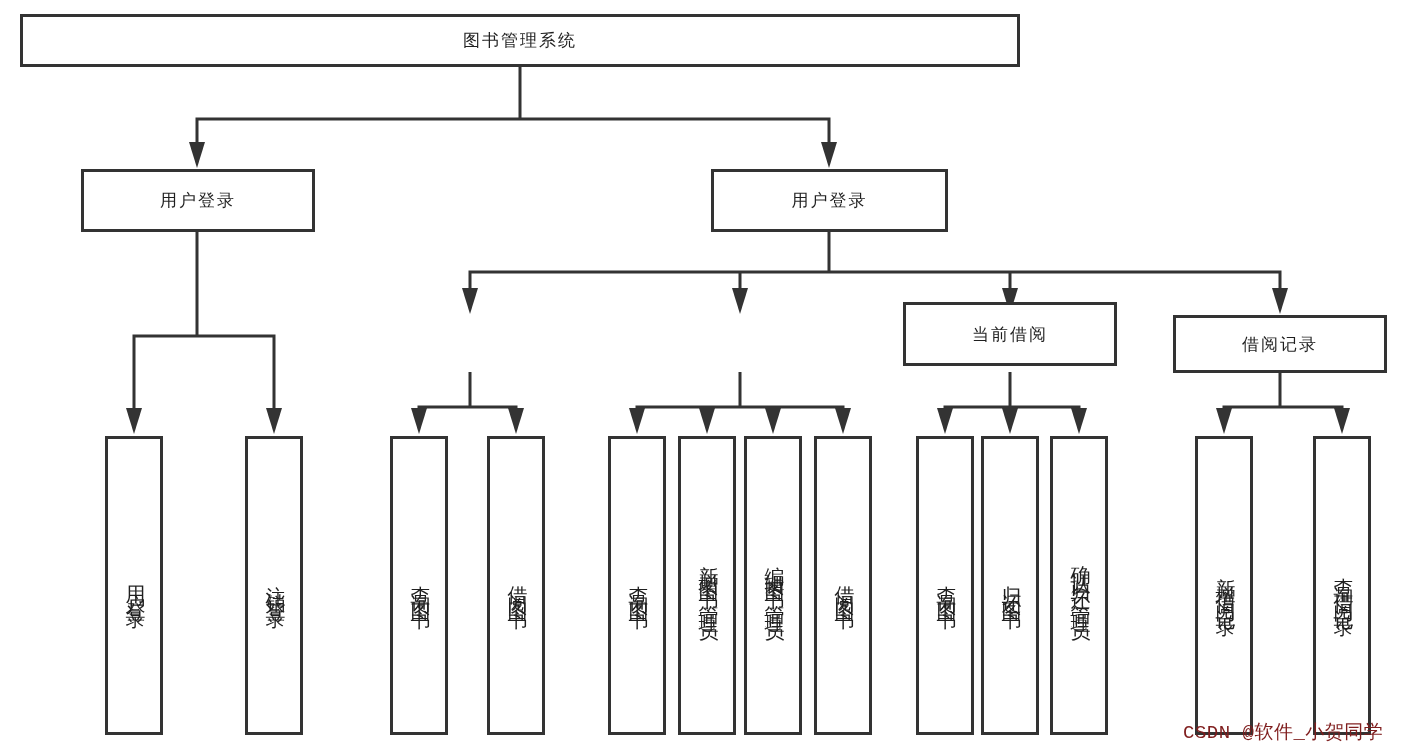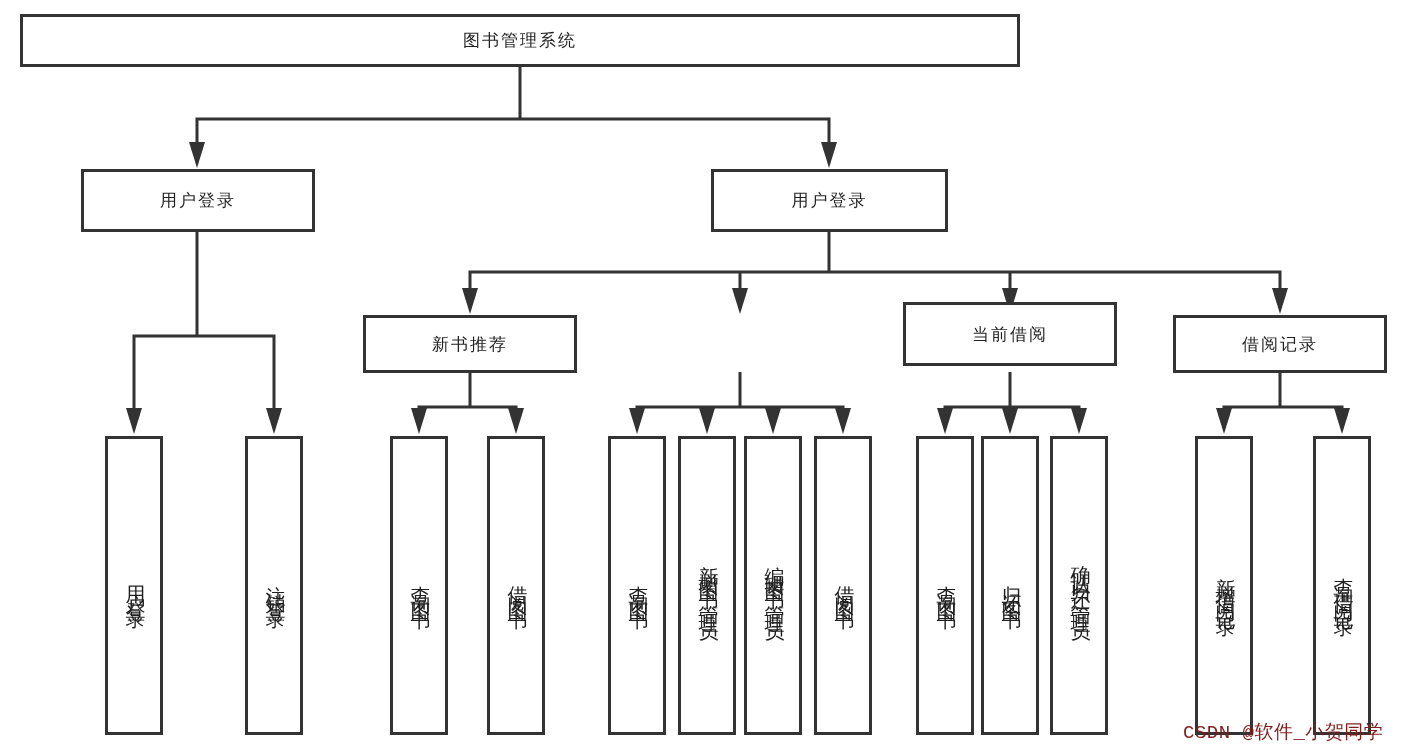--- a/index.html
+++ b/index.html
@@ -80,23 +80,20 @@
     <span>图书管理系统</span>
   </div>
 
   <div class="node hnode" style="left:81px; top:169px; width:234px; height:63px;">
     <span>用户登录</span>
   </div>
   <div class="node hnode" style="left:711px; top:169px; width:237px; height:63px;">
     <span>用户登录</span>
   </div>
 
-  <div class="node hnode" style="left:363px; top:315px; width:214px; height:58px;">
-    <span>新书推荐</span>
-  </div>
   <div class="node hnode" style="left:903px; top:302px; width:214px; height:64px;">
     <span>当前借阅</span>
   </div>
   <div class="node hnode" style="left:1173px; top:315px; width:214px; height:58px;">
     <span>借阅记录</span>
   </div>
 
   <div class="node leaf" style="left:105px;">
     <span class="vtext">用户登录</span>
   </div>

